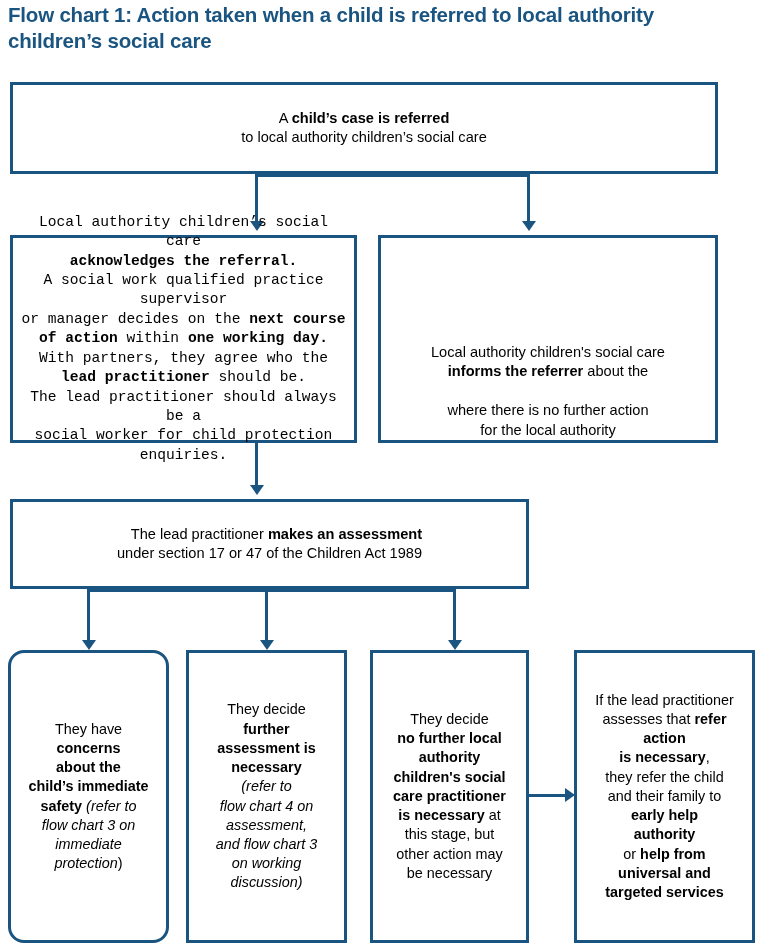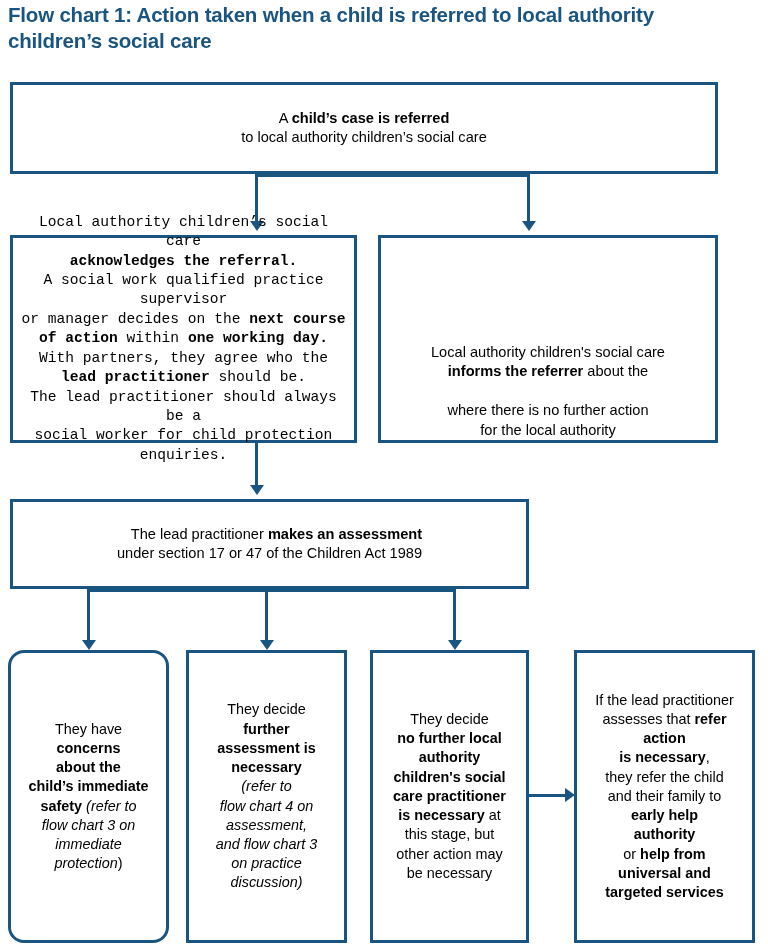--- a/index.html
+++ b/index.html
@@ -127,21 +127,21 @@
   <div class="conn vline" style="left:265px; top:589px; height:52px;"></div>
   <div class="arrowhead-down" style="left:259.5px; top:640px;"></div>
   <div class="conn vline" style="left:453px; top:589px; height:52px;"></div>
   <div class="arrowhead-down" style="left:447.5px; top:640px;"></div>
 
   <div class="node" id="node-concerns">
     <div class="txt"><span>They have</span><br><b>concerns</b><br><b>about the</b><br><b>child’s immediate</b><br><b>safety</b><span> </span><i>(refer to</i><br><i>flow chart 3 on</i><br><i>immediate</i><br><i>protection</i><span>)</span></div>
   </div>
 
   <div class="node" id="node-further">
-    <div class="txt"><span>They decide</span><br><b>further</b><br><b>assessment is</b><br><b>necessary</b><br><i>(refer to</i><br><i>flow chart 4 on</i><br><i>assessment,</i><br><i>and flow chart 3</i><br><i>on practice</i><br><i>discussion)</i></div>
+    <div class="txt"><span>They decide</span><br><b>further</b><br><b>assessment is</b><br><b>necessary</b><br><i>(refer to</i><br><i>flow chart 4 on</i><br><i>assessment,</i><br><i>and flow chart 3</i><br><i>on working</i><br><i>discussion)</i></div>
   </div>
 
   <div class="node" id="node-nofurther">
     <div class="txt"><span>They decide</span><br><b>no further local</b><br><b>authority</b><br><b>children's social</b><br><b>care practitioner</b><br><b>is necessary</b><span> at</span><br><span>this stage, but</span><br><span>other action may</span><br><span>be necessary</span></div>
   </div>
 
   <div class="node" id="node-otheraction">
     <div class="txt"><span>If the lead practitioner</span><br><span>assesses that </span><b>refer</b><br><b>action</b><br><b>is necessary</b><span>,</span><br><span>they refer the child</span><br><span>and their family to</span><br><b>early help</b><br><b>authority</b><br><span>or </span><b>help from</b><br><b>universal and</b><br><b>targeted services</b></div>
   </div>
 

